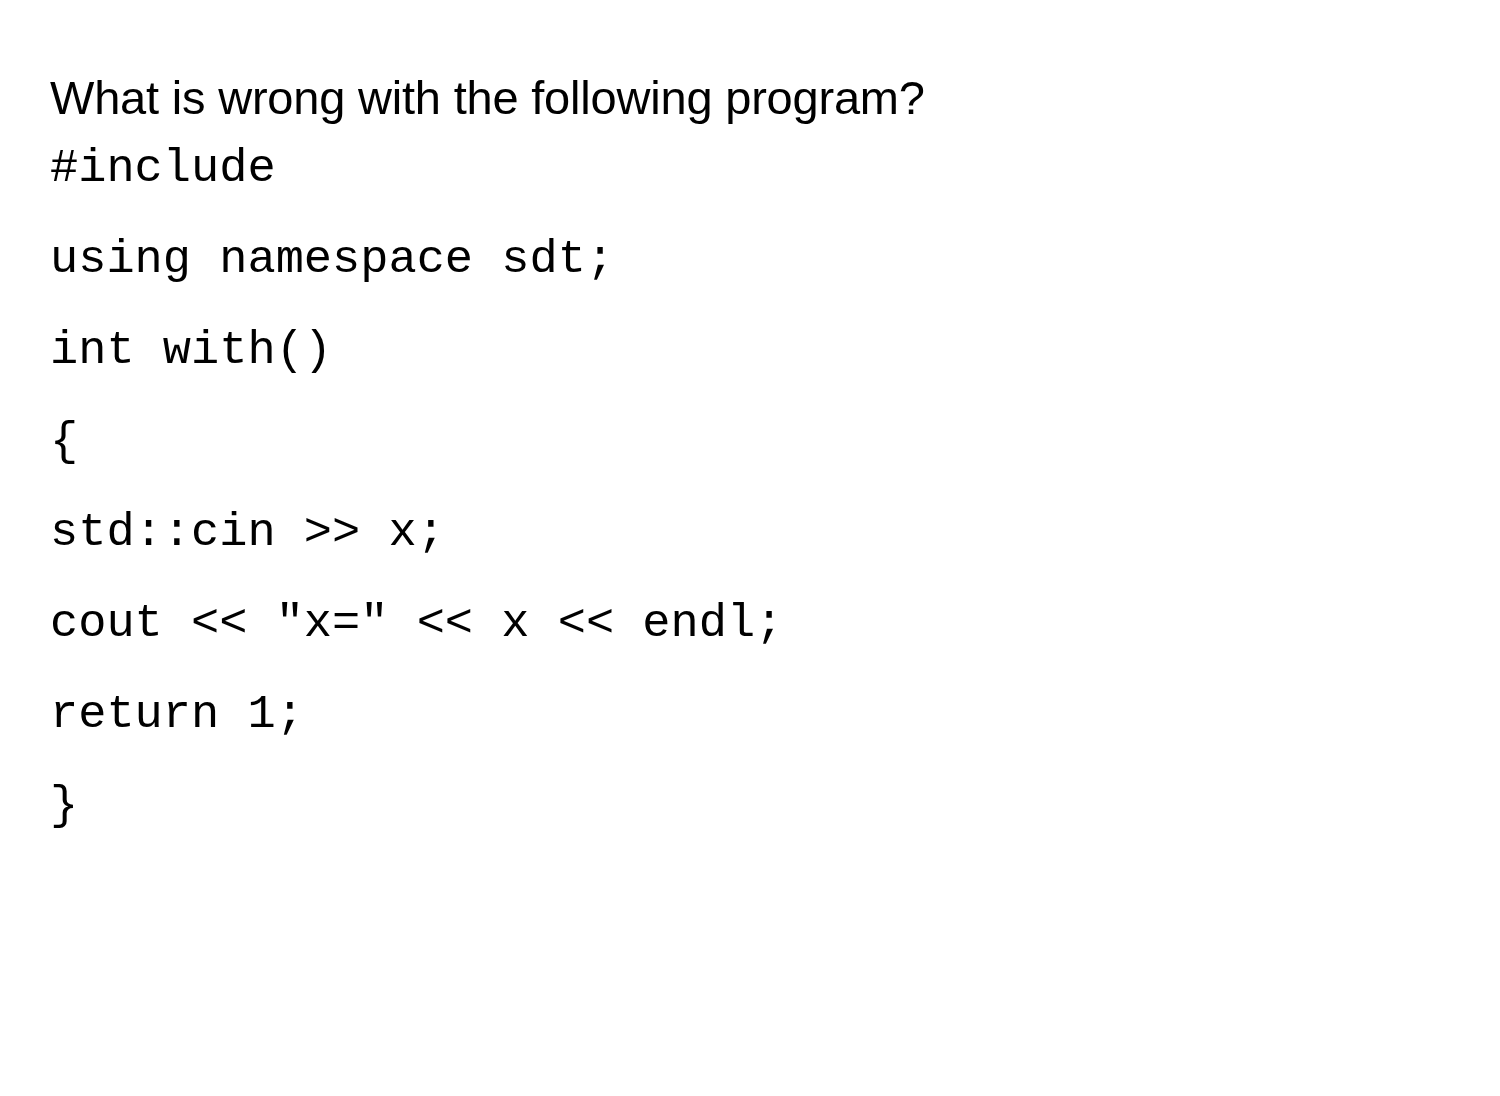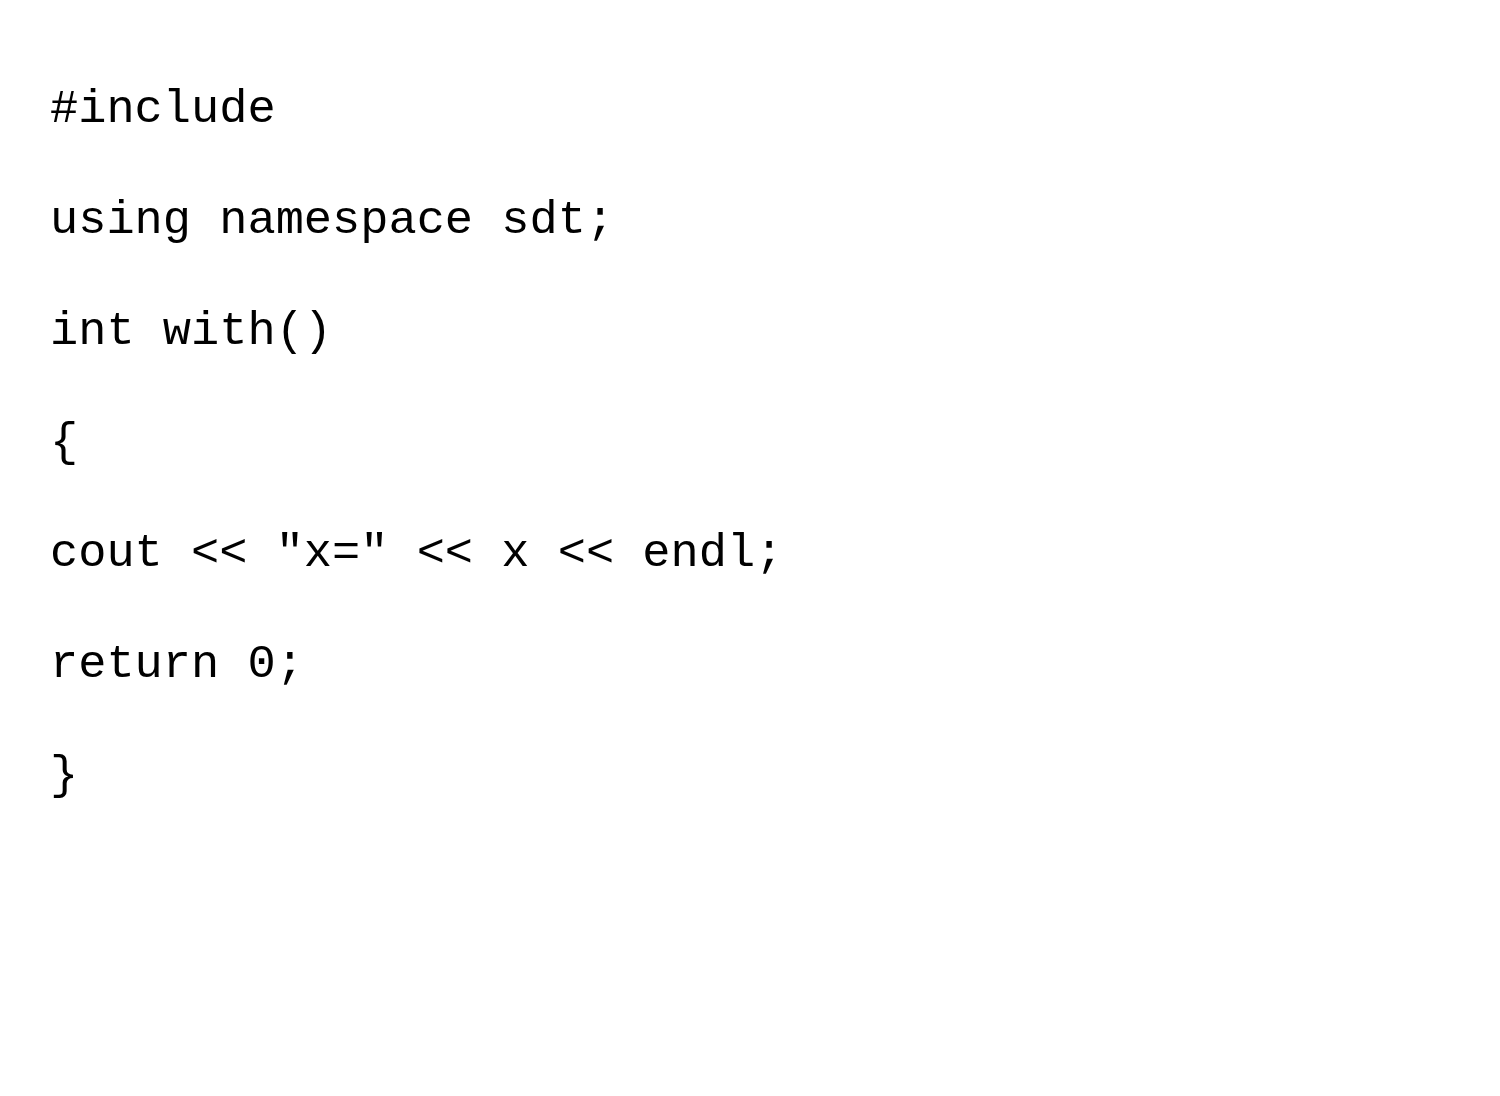--- a/index.html
+++ b/index.html
@@ -20,30 +20,32 @@
     color: #000;
     margin-bottom: 20px;
     letter-spacing: -0.2px;
   }
   .code-line {
     font-family: "Courier New", Courier, monospace;
     font-size: 47px;
     color: #000;
     line-height: 1.0;
     white-space: pre;
-    margin-top: 64px;
+    margin-top: 44px;
   }
   .code-line.first {
     margin-top: 16px;
   }
 </style>
 </head>
 <body>
 
 <div class="page">
+  <div class="question">What is wrong with the following program?</div>
   <div class="code-line first">#include</div>
   <div class="code-line">using namespace sdt;</div>
   <div class="code-line">int with()</div>
   <div class="code-line">{</div>
+  <div class="code-line">std::cin &gt;&gt; x;</div>
   <div class="code-line">cout &lt;&lt; "x=" &lt;&lt; x &lt;&lt; endl;</div>
-  <div class="code-line">return 0;</div>
+  <div class="code-line">return 1;</div>
   <div class="code-line">}</div>
 </div>
 
 </body></html>

